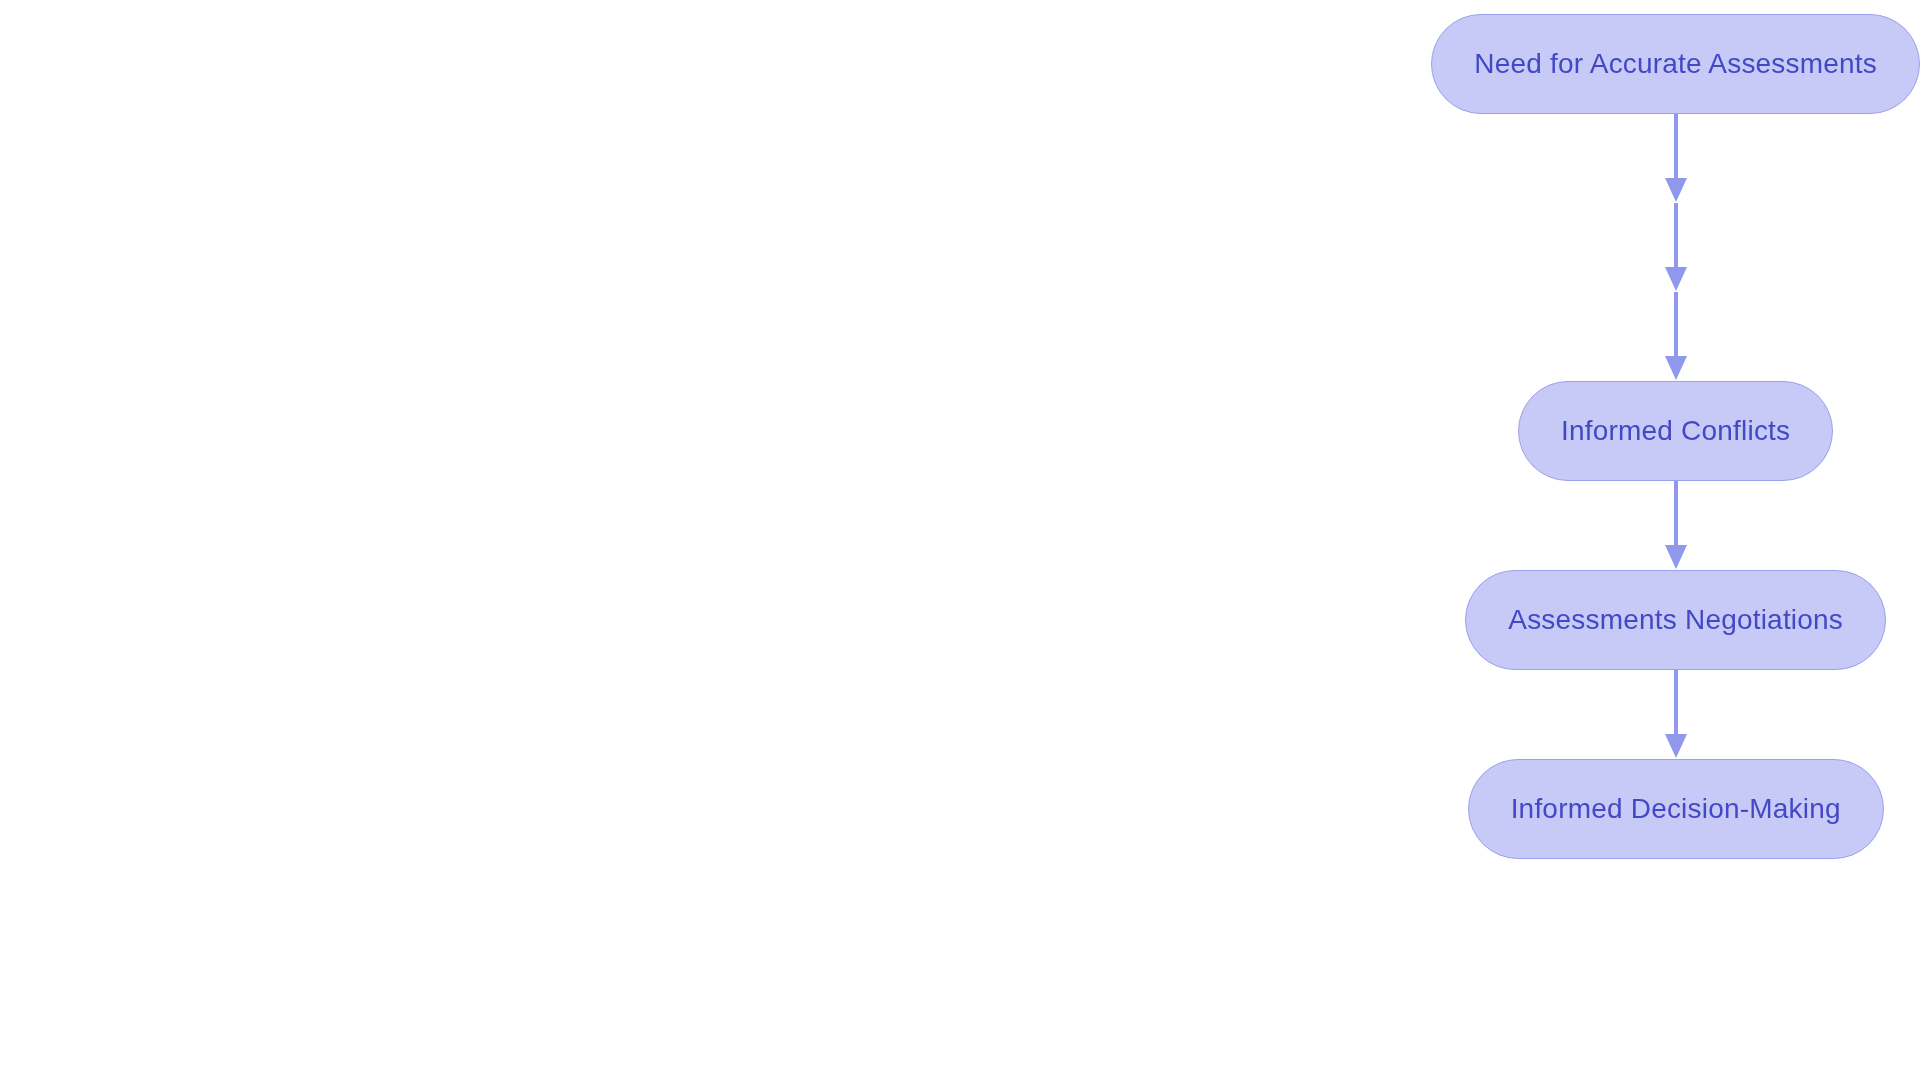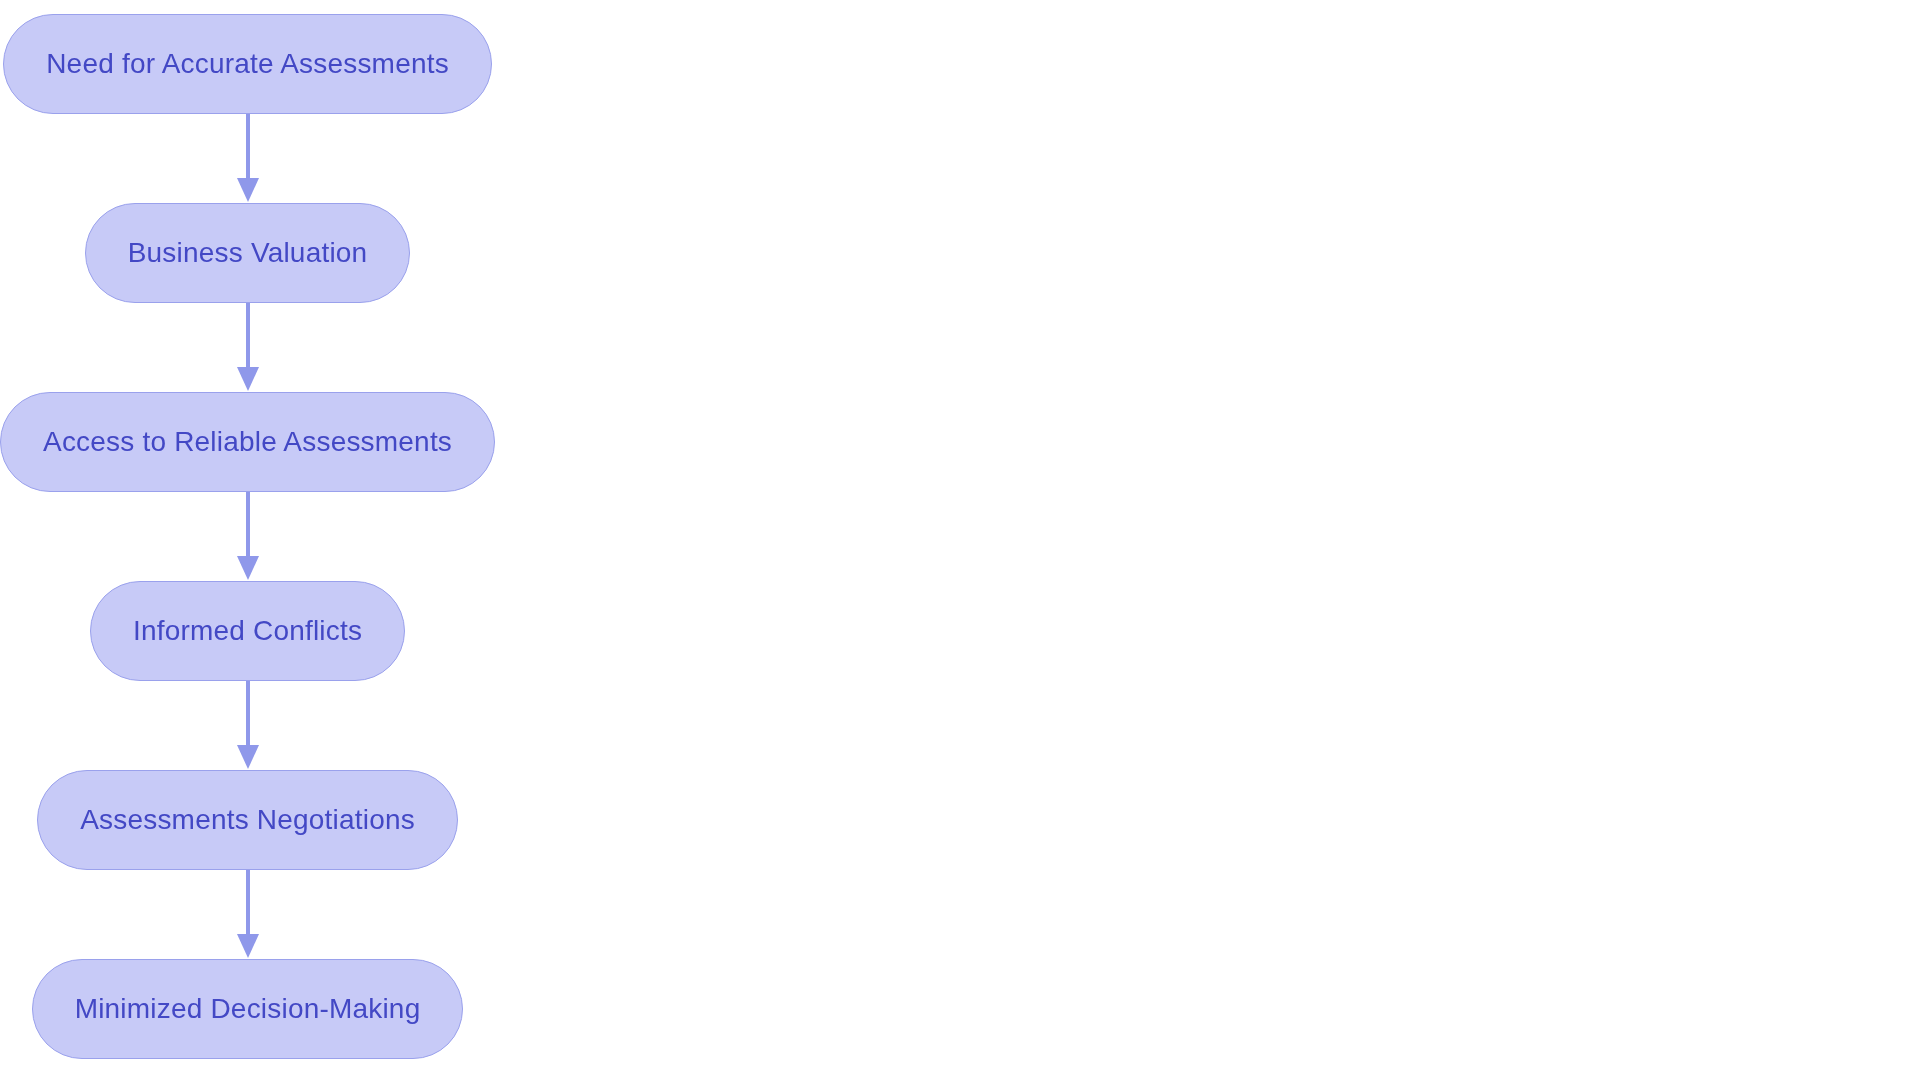--- a/index.html
+++ b/index.html
@@ -9,21 +9,21 @@
     width: 1920px;
     height: 1083px;
     overflow: hidden;
     font-family: "Liberation Sans", "DejaVu Sans", sans-serif;
   }
   .canvas {
     width: 1920px;
     height: 1083px;
     position: relative;
     display: flex;
-    justify-content: flex-start;
+    justify-content: flex-end;
   }
   .flow {
     padding-top: 14px;
     display: flex;
     flex-direction: column;
     align-items: center;
   }
   .flow-node {
     box-sizing: border-box;
     height: 100px;
@@ -62,34 +62,28 @@
     <span class="node-label">Need for Accurate Assessments</span>
   </div>
 
   <div class="arrow">
     <svg width="24" height="89" viewBox="0 0 24 89" aria-hidden="true">
       <line x1="12" y1="0" x2="12" y2="66" stroke="currentColor" stroke-width="4"></line>
       <path d="M1 64 L23 64 L12 88 Z" fill="currentColor"></path>
     </svg>
   </div>
 
-  <div class="flow-node">
-    <span class="node-label">Business Valuation</span>
-  </div>
 
   <div class="arrow">
     <svg width="24" height="89" viewBox="0 0 24 89" aria-hidden="true">
       <line x1="12" y1="0" x2="12" y2="66" stroke="currentColor" stroke-width="4"></line>
       <path d="M1 64 L23 64 L12 88 Z" fill="currentColor"></path>
     </svg>
   </div>
 
-  <div class="flow-node">
-    <span class="node-label">Access to Reliable Assessments</span>
-  </div>
 
   <div class="arrow">
     <svg width="24" height="89" viewBox="0 0 24 89" aria-hidden="true">
       <line x1="12" y1="0" x2="12" y2="66" stroke="currentColor" stroke-width="4"></line>
       <path d="M1 64 L23 64 L12 88 Z" fill="currentColor"></path>
     </svg>
   </div>
 
   <div class="flow-node">
     <span class="node-label">Informed Conflicts</span>
@@ -107,16 +101,16 @@
   </div>
 
   <div class="arrow">
     <svg width="24" height="89" viewBox="0 0 24 89" aria-hidden="true">
       <line x1="12" y1="0" x2="12" y2="66" stroke="currentColor" stroke-width="4"></line>
       <path d="M1 64 L23 64 L12 88 Z" fill="currentColor"></path>
     </svg>
   </div>
 
   <div class="flow-node">
-    <span class="node-label">Minimized Decision-Making</span>
+    <span class="node-label">Informed Decision-Making</span>
   </div>
 </div>
 </div>
 
 </body></html>

